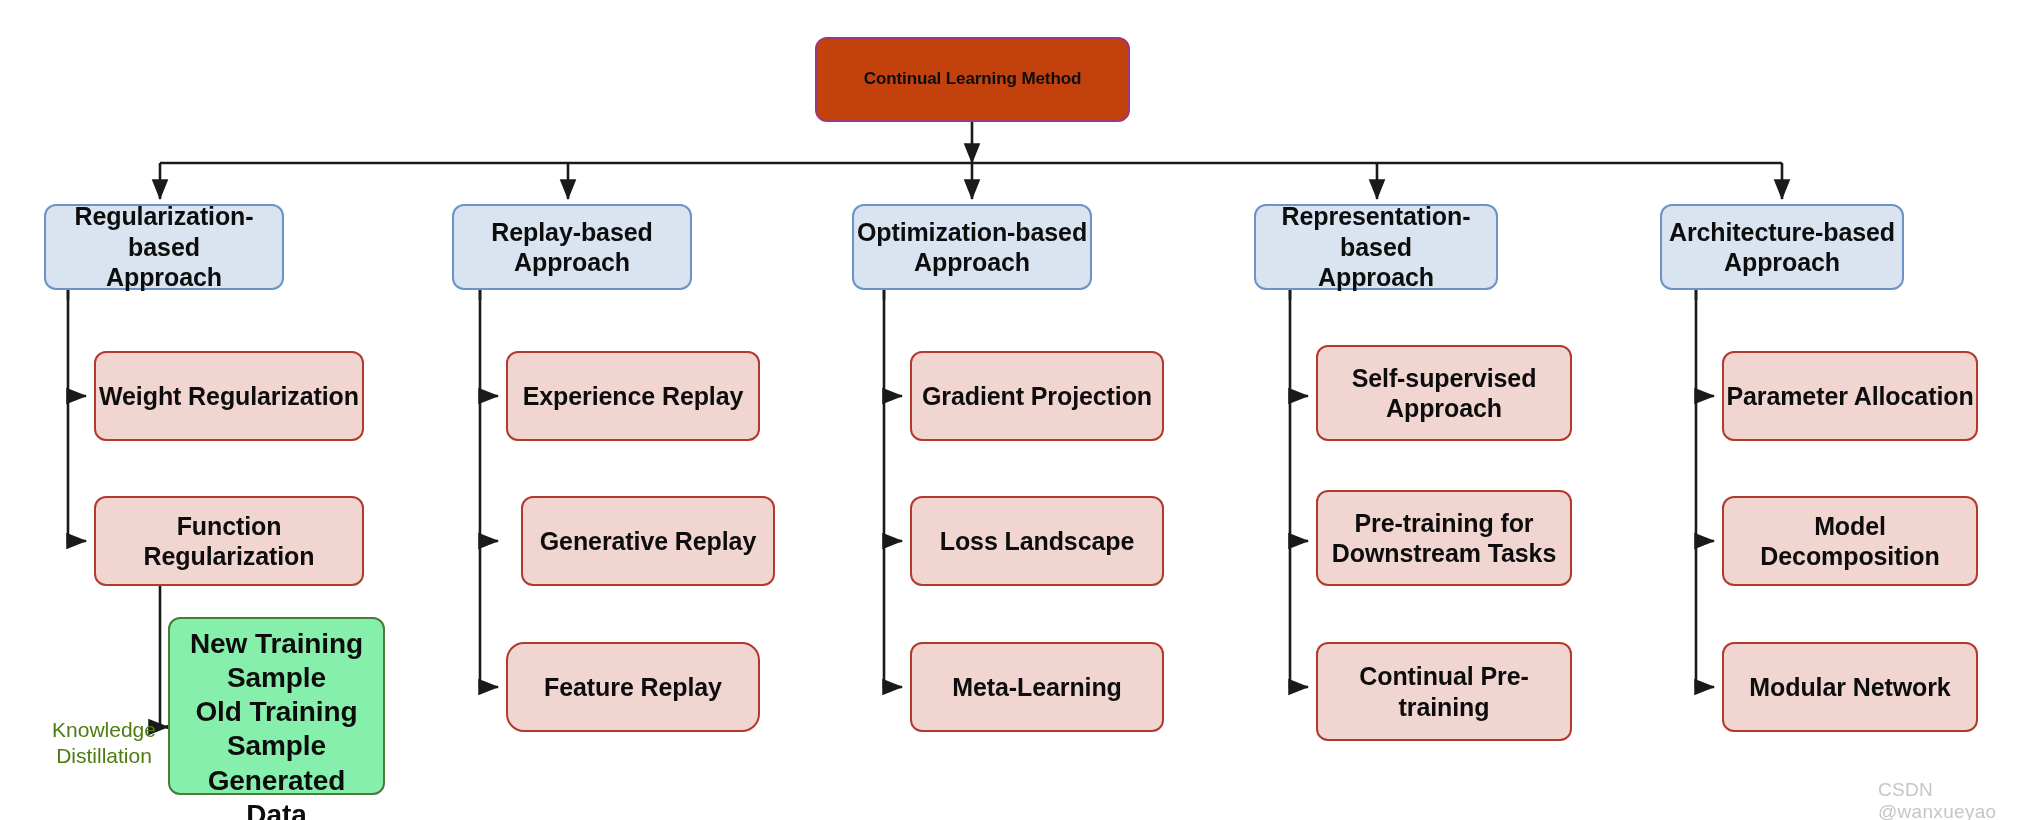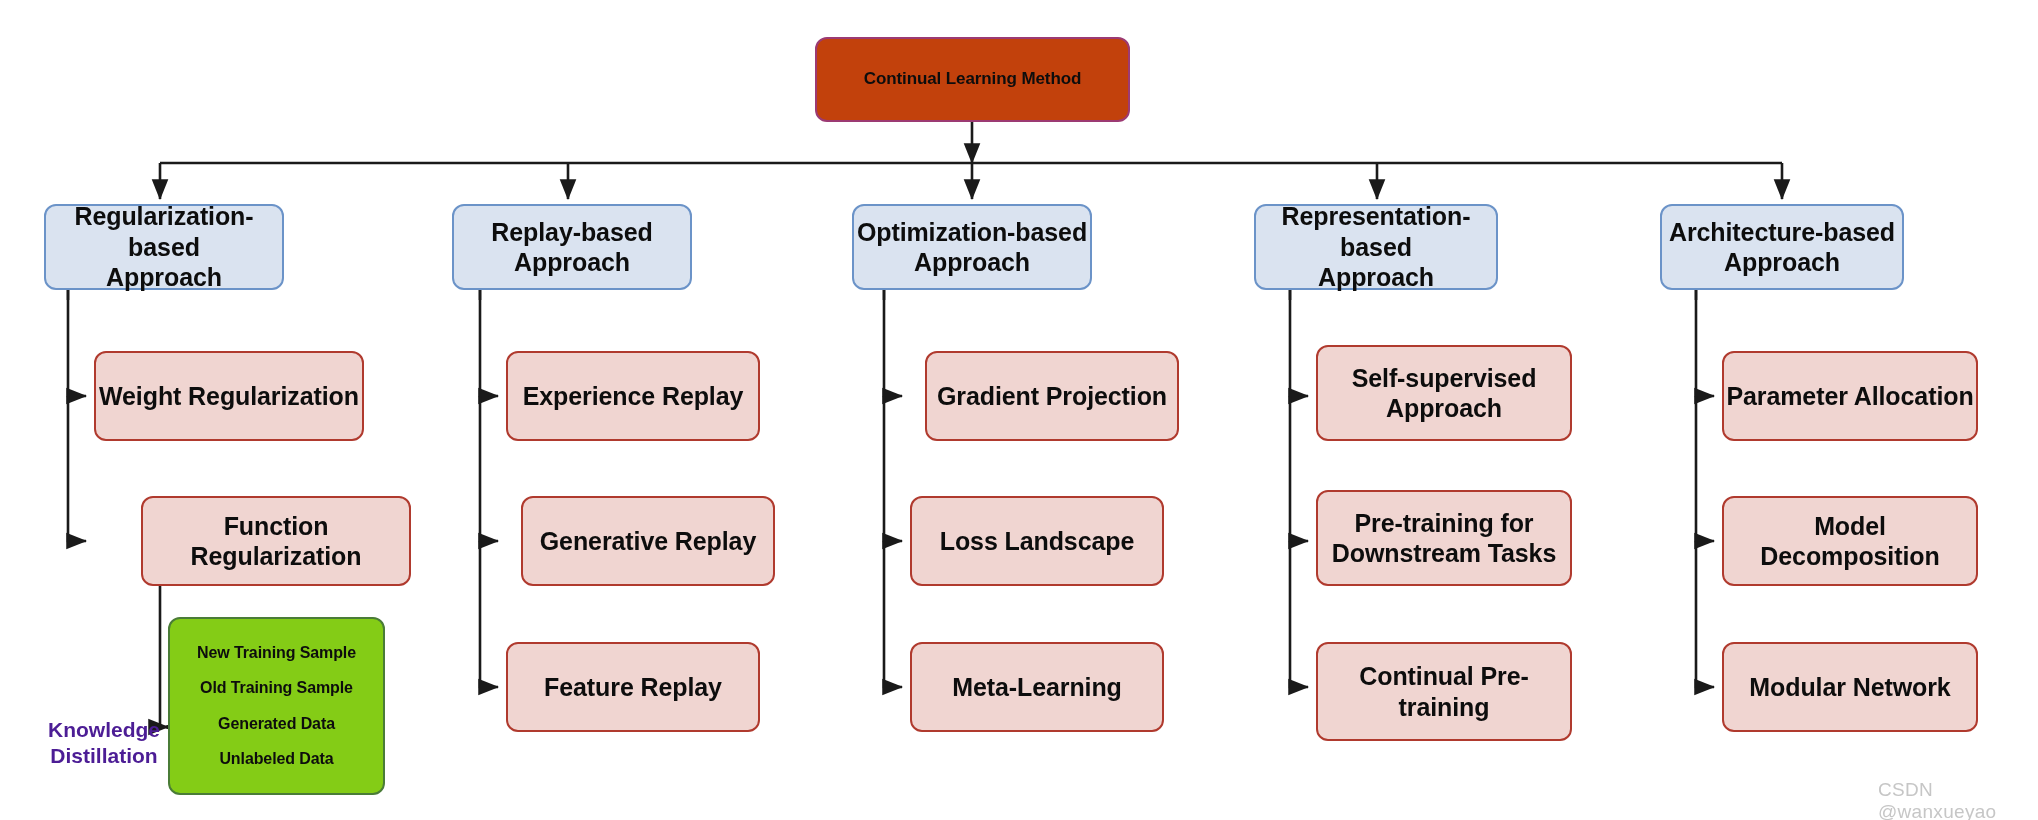--- a/index.html
+++ b/index.html
@@ -6,24 +6,24 @@
   body{width:2038px;height:820px;position:relative;overflow:hidden;
        font-family:"Liberation Sans","DejaVu Sans",sans-serif;}
   #canvas{position:absolute;left:0;top:0;width:2038px;height:820px;}
   svg.edges{position:absolute;left:0;top:0;width:2038px;height:820px;pointer-events:none;}
   .node{position:absolute;box-sizing:border-box;display:flex;align-items:center;
         justify-content:center;text-align:center;border-radius:12px;
         font-weight:bold;color:#0d0d0d;line-height:1.22;letter-spacing:-0.1px;}
   .root{background:#c2410c;border:2.5px solid #9c3a73;font-size:17px;}
   .lvl2{background:#dae3f0;border:2.5px solid #6b93c8;font-size:25px;}
   .lvl3{background:#f0d5d1;border:2.5px solid #b03a2e;font-size:25px;}
-  .green{background:#84cc16;border:2.5px solid #4a7c37;font-size:16px;
+  .green{background:#86efac;border:2.5px solid #4a7c37;font-size:28px;
          flex-direction:column;justify-content:space-evenly;padding:8px 8px;}
   .green .gline{display:block;width:100%;}
-  .edge-label{position:absolute;font-size:21px;font-weight:bold;color:#4c1d95;
+  .edge-label{position:absolute;font-size:21px;font-weight:normal;color:#4d7c0f;
               text-align:center;line-height:1.25;}
   .watermark{position:absolute;font-size:19px;color:#c6c6c6;font-weight:normal;
              letter-spacing:0.3px;}
 </style>
 </head>
 <body>
 
 <div id="canvas">
 
   <svg class="edges" viewBox="0 0 2038 820" xmlns="http://www.w3.org/2000/svg">
@@ -113,39 +113,39 @@
   </div>
 
   <div class="node lvl2" style="left:1660px;top:204px;width:244px;height:86px;">
     <span>
       <span>Architecture-based</span><br>
       <span>Approach</span>
     </span>
   </div>
 
   <div class="node lvl3" style="left:94px;top:351px;width:270px;height:90px;">Weight Regularization</div>
-  <div class="node lvl3" style="left:94px;top:496px;width:270px;height:90px;margin-left:47px;">Function Regularization</div>
+  <div class="node lvl3" style="left:94px;top:496px;width:270px;height:90px;">Function Regularization</div>
 
   <div class="node green" style="left:168px;top:617px;width:217px;height:178px;">
     <span class="gline">New Training Sample</span>
     <span class="gline">Old Training Sample</span>
     <span class="gline">Generated Data</span>
     <span class="gline">Unlabeled Data</span>
   </div>
 
   <div class="edge-label" style="left:44px;top:717px;width:120px;">
     <span>Knowledge</span><br>
     <span>Distillation</span>
   </div>
 
   <div class="node lvl3" style="left:506px;top:351px;width:254px;height:90px;">Experience Replay</div>
   <div class="node lvl3" style="left:506px;top:496px;width:254px;height:90px;margin-left:15px;">Generative Replay</div>
-  <div class="node lvl3" style="left:506px;top:642px;width:254px;height:90px;">Feature Replay</div>
+  <div class="node lvl3" style="left:506px;top:642px;width:254px;height:90px;border-radius:18px;">Feature Replay</div>
 
-  <div class="node lvl3" style="left:910px;top:351px;width:254px;height:90px;margin-left:15px;">Gradient Projection</div>
+  <div class="node lvl3" style="left:910px;top:351px;width:254px;height:90px;">Gradient Projection</div>
   <div class="node lvl3" style="left:910px;top:496px;width:254px;height:90px;">Loss Landscape</div>
   <div class="node lvl3" style="left:910px;top:642px;width:254px;height:90px;">Meta-Learning</div>
 
   <div class="node lvl3" style="left:1316px;top:345px;width:256px;height:96px;">
     <span>
       <span>Self-supervised</span><br>
       <span>Approach</span>
     </span>
   </div>
   <div class="node lvl3" style="left:1316px;top:490px;width:256px;height:96px;">

